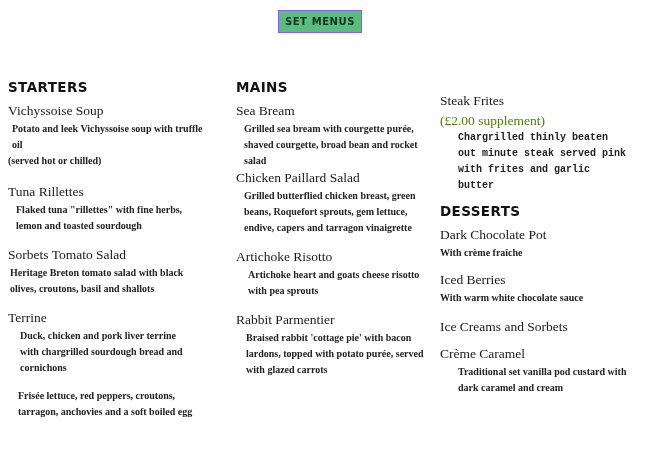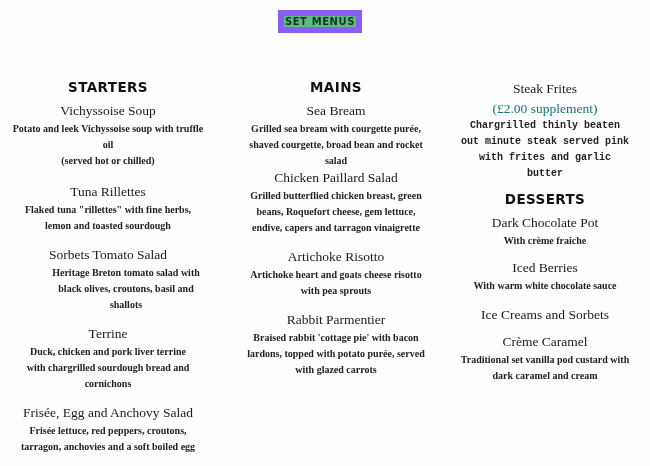--- a/index.html
+++ b/index.html
@@ -15,40 +15,40 @@
     color: #1a1a1a;
     font-family: "DejaVu Serif", "Liberation Serif", serif;
   }
   .top-btn {
     position: absolute;
     left: 278px;
     top: 10px;
     width: 84px;
     height: 23px;
     background: #5abd7e;
-    border: 6px solid #8b5cf6;
+    border: 1px solid #8b5cf6;
     box-sizing: border-box;
     display: flex;
     align-items: center;
     justify-content: center;
     font-family: "DejaVu Sans", "Liberation Sans", sans-serif;
     font-weight: bold;
     font-size: 10px;
     letter-spacing: 0.6px;
     color: #17331f;
     cursor: pointer;
   }
   .col {
     position: absolute;
     top: 78px;
-    text-align: center;
+    text-align: left;
   }
   .col-starters { left: 8px; width: 200px; }
   .col-mains { left: 236px; width: 200px; }
-  .col-third { left: 440px; width: 210px; top: 80px; }
+  .col-third { left: 440px; width: 210px; top: 92px; }
   .section-title {
     font-family: "DejaVu Sans", "Liberation Sans", sans-serif;
     font-weight: bold;
     font-size: 13.5px;
     letter-spacing: 0.4px;
     color: #111;
     margin: 0 0 6px 0;
     line-height: 18px;
   }
   .item { margin-bottom: 12px; }
@@ -63,21 +63,21 @@
     font-family: "Liberation Serif", "DejaVu Serif", serif;
     font-weight: bold;
     font-size: 10px;
     line-height: 16px;
     color: #222;
   }
   .supp {
     font-family: "Liberation Serif", "DejaVu Serif", serif;
     font-size: 13.5px;
     line-height: 19px;
-    color: #0f766e;
+    color: #4d7c0f;
   }
   .col-third .section-title { margin-top: 8px; }
 </style>
 </head>
 <body>
 
 <div class="top-btn">SET MENUS</div>
 
 <div class="col col-starters">
   <div class="section-title">STARTERS</div>
@@ -88,45 +88,44 @@
     <div class="item-desc">(served hot or chilled)</div>
   </div>
 
   <div class="item" style="margin-bottom:12px;">
     <div class="item-name">Tuna Rillettes</div>
     <div class="item-desc" style="padding:0 8px;">Flaked tuna "rillettes" with fine herbs, lemon and toasted sourdough</div>
   </div>
 
   <div class="item" style="margin-bottom:12px;">
     <div class="item-name">Sorbets Tomato Salad</div>
-    <div class="item-desc" style="padding:0 2px;margin-left:36px;">Heritage Breton tomato salad with black olives, croutons, basil and shallots</div>
+    <div class="item-desc" style="padding:0 2px;">Heritage Breton tomato salad with black olives, croutons, basil and shallots</div>
   </div>
 
   <div class="item" style="margin-bottom:12px;">
     <div class="item-name">Terrine</div>
     <div class="item-desc" style="padding:0 12px;">Duck, chicken and pork liver terrine with chargrilled sourdough bread and cornichons</div>
   </div>
 
   <div class="item">
-    <div class="item-name">Frisée, Egg and Anchovy Salad</div>
     <div class="item-desc" style="padding:0 10px;">Frisée lettuce, red peppers, croutons, tarragon, anchovies and a soft boiled egg</div>
   </div>
 </div>
 
 <div class="col col-mains">
   <div class="section-title">MAINS</div>
 
   <div class="item" style="margin-bottom:0;">
     <div class="item-name">Sea Bream</div>
     <div class="item-desc" style="padding:0 8px;">Grilled sea bream with courgette purée, shaved courgette, broad bean and rocket salad</div>
   </div>
 
   <div class="item" style="margin-bottom:12px;">
     <div class="item-name">Chicken Paillard Salad</div>
-    <div class="item-desc" style="padding:0 8px;">Grilled butterflied chicken breast, green beans, Roquefort cheese, gem lettuce, endive, capers and tarragon vinaigrette</div>
+    <div class="item-desc" style="padding:0 8px;">Grilled butterflied chicken breast, green beans, Roquefort sprouts, gem lettuce, endive, capers and tarragon vinaigrette</div>
   </div>
 
   <div class="item" style="margin-bottom:12px;">
     <div class="item-name">Artichoke Risotto</div>
     <div class="item-desc" style="padding:0 12px;">Artichoke heart and goats cheese risotto with pea sprouts</div>
   </div>
 
   <div class="item">
     <div class="item-name">Rabbit Parmentier</div>
     <div class="item-desc" style="padding:0 10px;">Braised rabbit 'cottage pie' with bacon lardons, topped with potato purée, served with glazed carrots</div>

